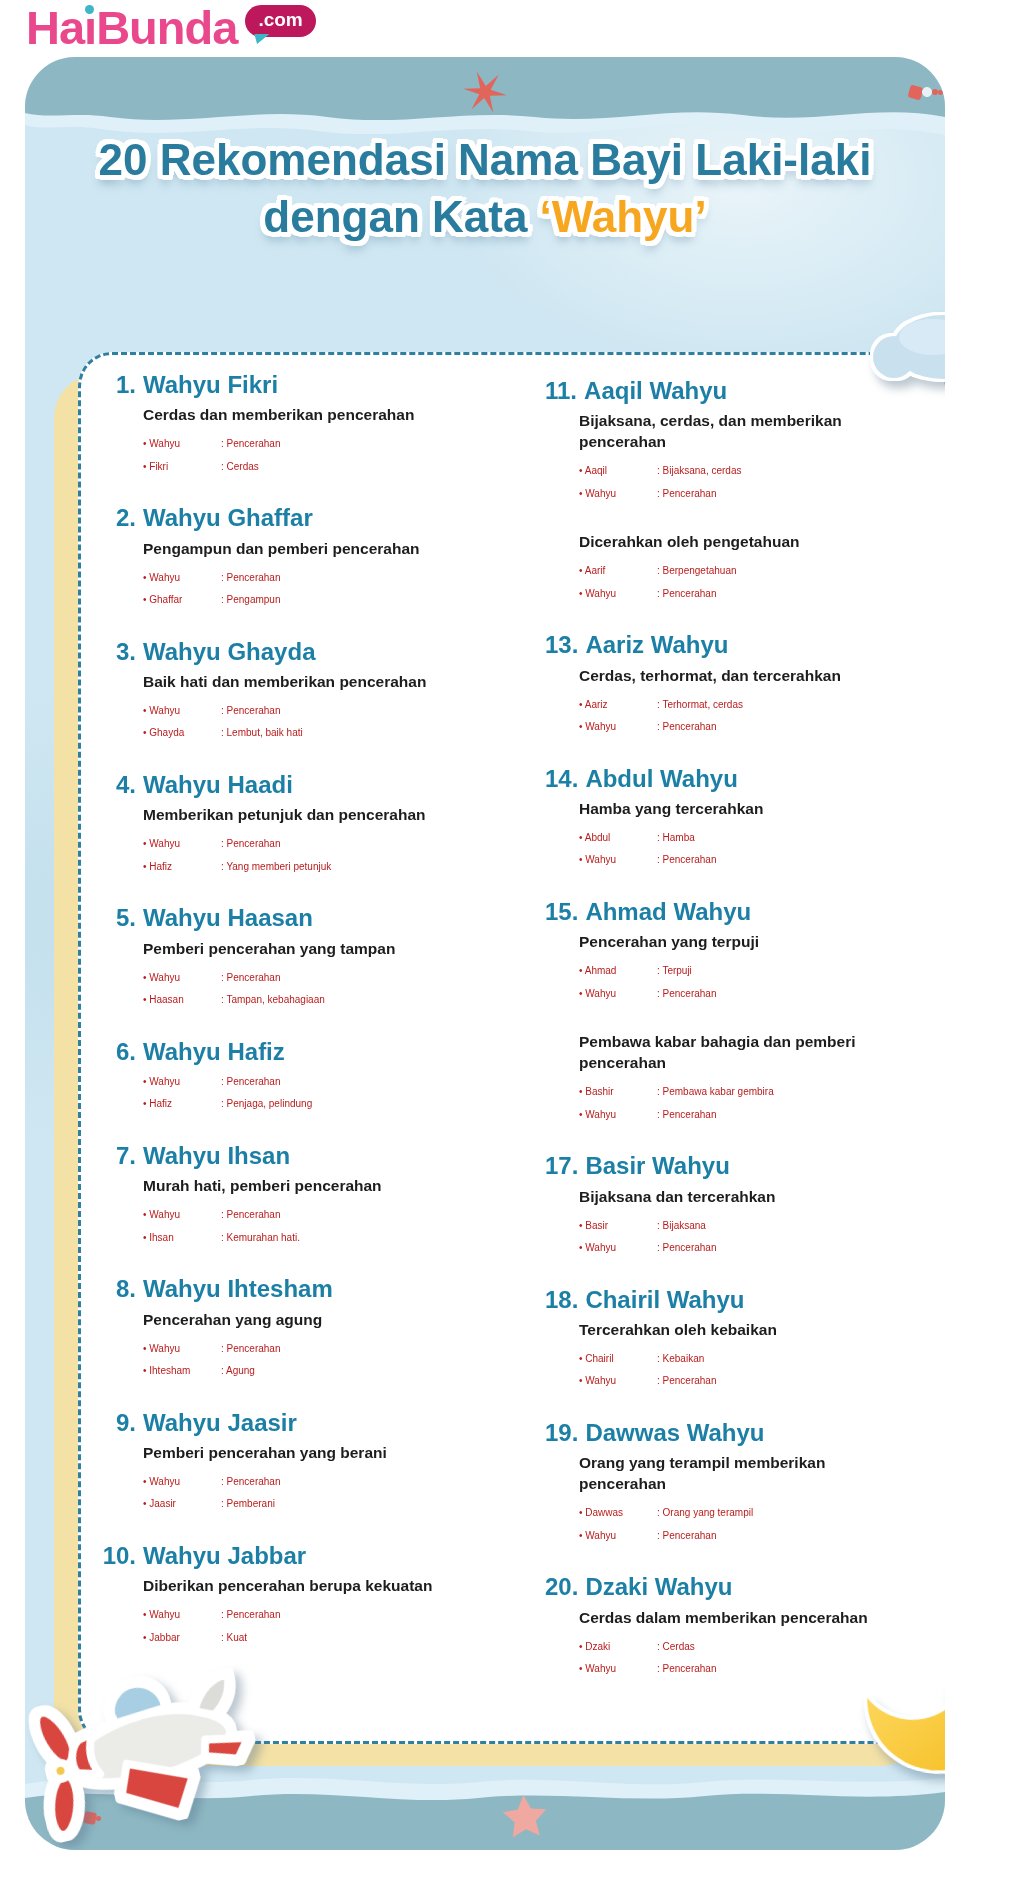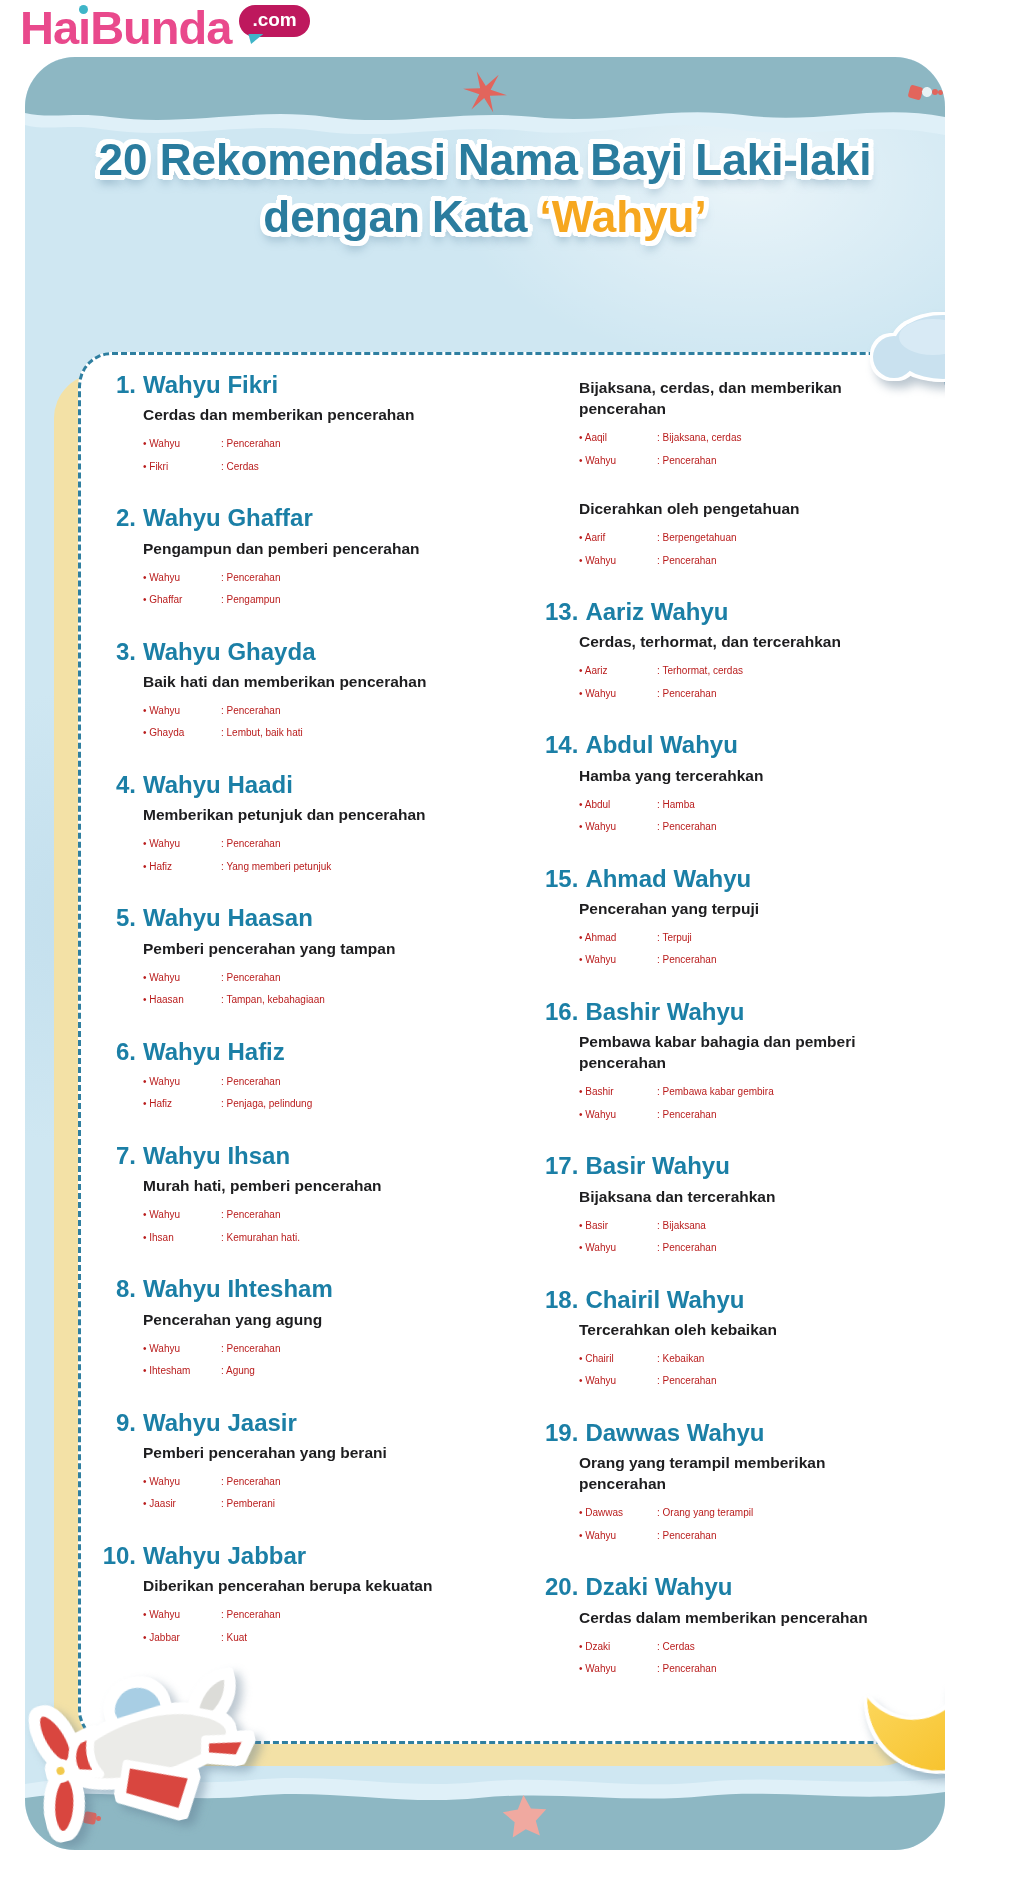--- a/index.html
+++ b/index.html
@@ -1,20 +1,20 @@
 <!DOCTYPE html>
 <html><head>
 <meta charset="utf-8">
 <style>
   html,body{margin:0;padding:0;}
   body{font-family:"Liberation Sans","DejaVu Sans",sans-serif;}
   .page{position:relative;width:1024px;height:1895px;background:#ffffff;overflow:hidden;}
 
   
-  .logo-row{position:absolute;top:2px;left:20px;height:54px;display:flex;align-items:flex-start;z-index:10;}
+  .logo-row{position:absolute;top:2px;left:26px;height:54px;display:flex;align-items:flex-start;z-index:10;}
   .logo-brand{font-size:47px;font-weight:bold;color:#e9498c;letter-spacing:-1px;line-height:52px;}
   .ichar{position:relative;display:inline-block;}
   .ichar .idot{position:absolute;top:3px;left:1px;width:9px;height:9px;border-radius:50%;background:#3fb5c8;}
   .logo-bubble{margin-left:8px;margin-top:3px;background:#be185d;color:#fff;font-weight:bold;
     font-size:19px;padding:4px 13px 6px;border-radius:17px;position:relative;}
   .logo-bubble::after{content:'';position:absolute;left:9px;bottom:-7px;width:15px;height:10px;
     background:#3fb5c8;clip-path:polygon(0 0,100% 0,18% 100%);}
 
   
   .poster{position:absolute;left:25px;top:57px;width:920px;height:1793px;border-radius:50px;overflow:hidden;
@@ -259,20 +259,24 @@
                 <span class="bm">: Pencerahan</span>
               </div>
               <div class="brow">
                 <span class="bw">• Jabbar</span>
                 <span class="bm">: Kuat</span>
               </div>
             </div>
           </div>
         <div class="colR">
             <div class="item">
+              <div class="ih">
+                <span class="num">11.</span>
+                <span class="nm">Aaqil Wahyu</span>
+              </div>
               <div class="ds">Bijaksana, cerdas, dan memberikan pencerahan</div>
               <div class="brow">
                 <span class="bw">• Aaqil</span>
                 <span class="bm">: Bijaksana, cerdas</span>
               </div>
               <div class="brow">
                 <span class="bw">• Wahyu</span>
                 <span class="bm">: Pencerahan</span>
               </div>
             </div>
@@ -326,24 +330,20 @@
               <div class="brow">
                 <span class="bw">• Ahmad</span>
                 <span class="bm">: Terpuji</span>
               </div>
               <div class="brow">
                 <span class="bw">• Wahyu</span>
                 <span class="bm">: Pencerahan</span>
               </div>
             </div>
             <div class="item">
-              <div class="ih">
-                <span class="num">16.</span>
-                <span class="nm">Bashir Wahyu</span>
-              </div>
               <div class="ds">Pembawa kabar bahagia dan pemberi pencerahan</div>
               <div class="brow">
                 <span class="bw">• Bashir</span>
                 <span class="bm">: Pembawa kabar gembira</span>
               </div>
               <div class="brow">
                 <span class="bw">• Wahyu</span>
                 <span class="bm">: Pencerahan</span>
               </div>
             </div>

